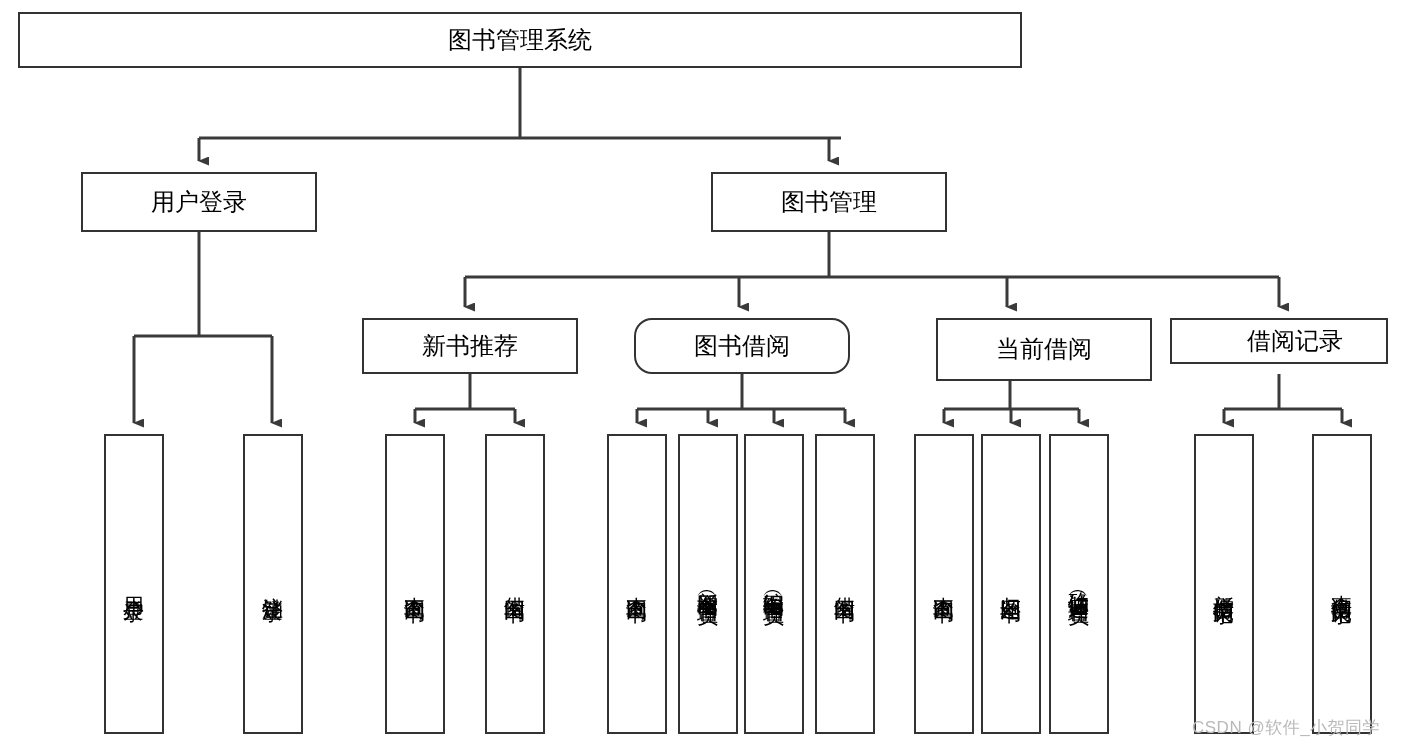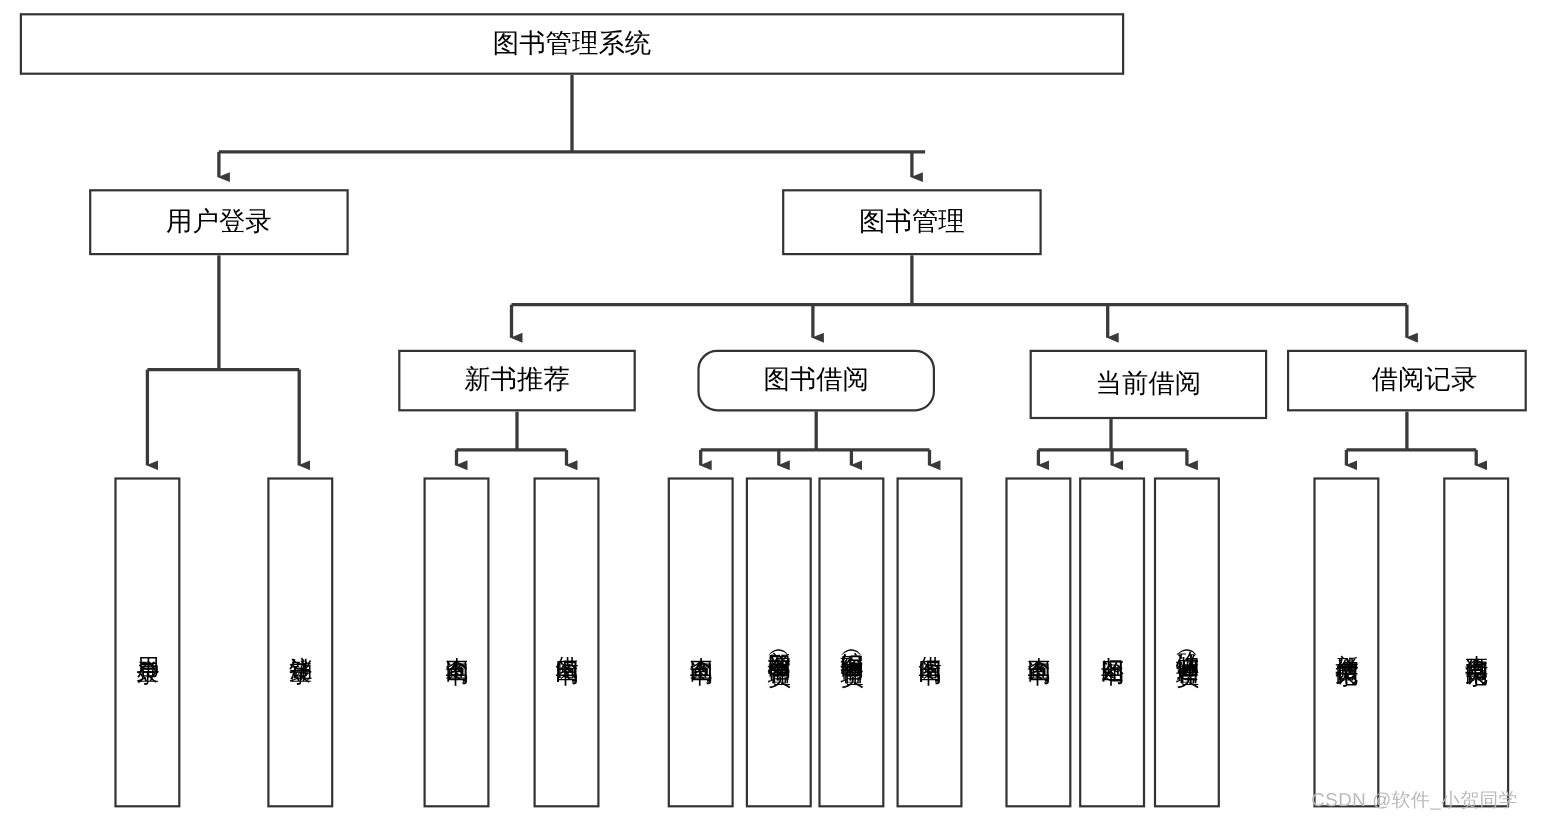--- a/index.html
+++ b/index.html
@@ -132,21 +132,21 @@
   <div id="level3-container">
       <div class="node horizontal" style="left: 362px; top: 318px; width: 216px; height: 56px;">
         <span class="label">新书推荐</span>
       </div>
       <div class="node horizontal" style="left: 634px; top: 318px; width: 216px; height: 56px; border-radius: 18px;">
         <span class="label">图书借阅</span>
       </div>
       <div class="node horizontal" style="left: 902px; top: 318px; width: 216px; height: 63px; margin-left: 34px;">
         <span class="label">当前借阅</span>
       </div>
-      <div class="node horizontal" style="left: 1170px; top: 318px; width: 218px; height: 56px; padding-left: 32px;">
+      <div class="node horizontal" style="left: 1170px; top: 318px; width: 218px; height: 46px; padding-left: 32px;">
         <span class="label">借阅记录</span>
       </div>
     </div>
 
   <div id="leaves-container">
       <div class="node vertical" style="left: 104px; top: 434px; width: 60px; height: 300px;">
         <span class="label">用户登录</span>
       </div>
       <div class="node vertical" style="left: 243px; top: 434px; width: 60px; height: 300px;">
         <span class="label">注销登录</span>

